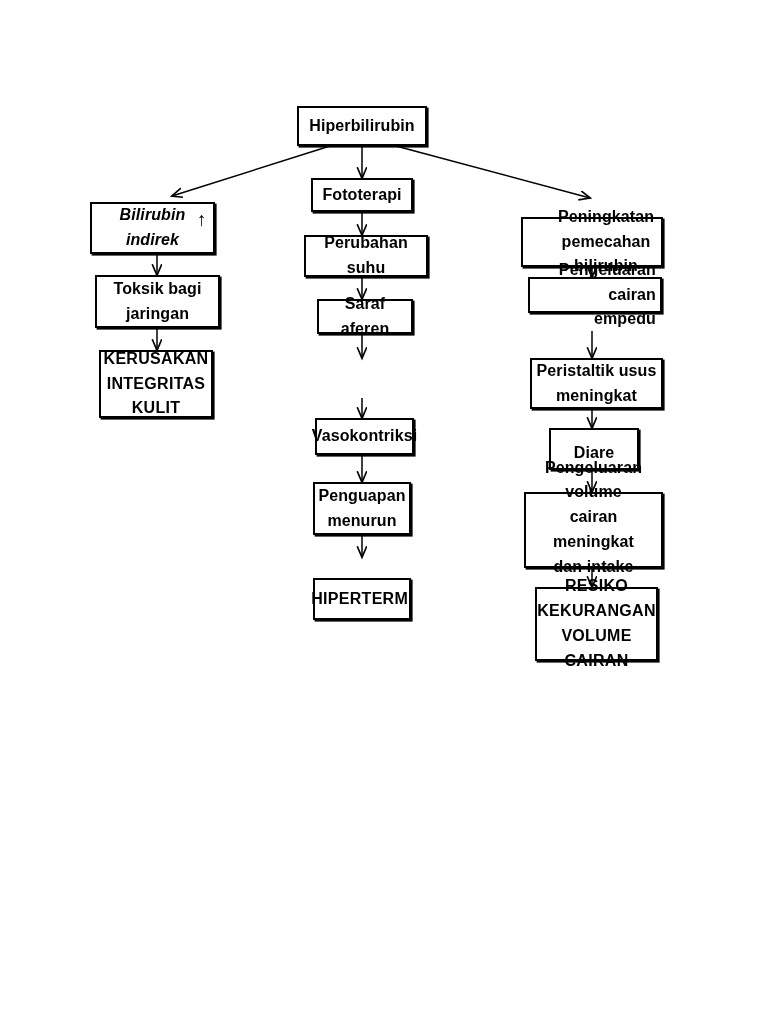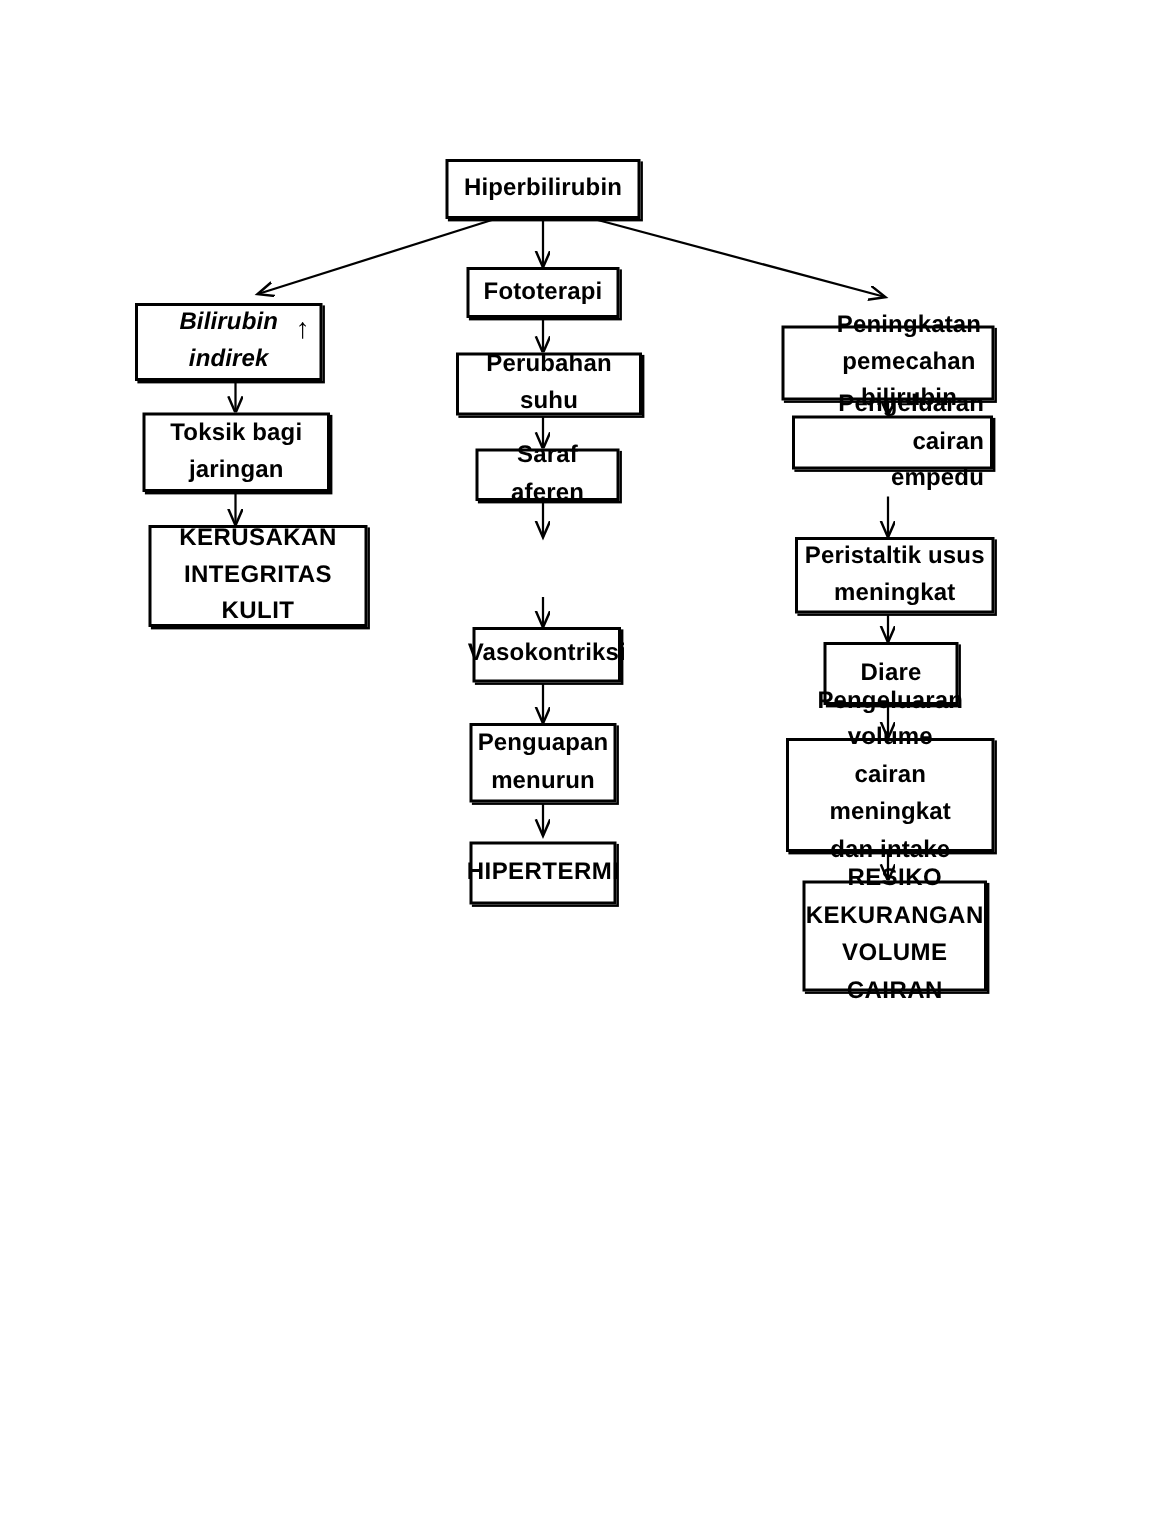--- a/index.html
+++ b/index.html
@@ -107,21 +107,21 @@
     <span class="txt">Bilirubin
 indirek</span>
   </div>
   <span class="up-arrow" style="left:197px; top:210px;">↑</span>
 
   <div class="node thick" style="left:95px; top:275px; width:125px; height:53px;">
     <span class="txt">Toksik bagi
 jaringan</span>
   </div>
 
-  <div class="node thick diagnosis" style="left:99px; top:350px; width:146px; height:68px;">
+  <div class="node thick diagnosis" style="left:99px; top:350px; width:114px; height:68px;">
     <span class="txt">KERUSAKAN
 INTEGRITAS
 KULIT</span>
   </div>
 
   <div class="node thick" style="left:311px; top:178px; width:102px; height:34px;">
     <span class="txt">Fototerapi</span>
   </div>
 
   <div class="node thick" style="left:304px; top:235px; width:124px; height:42px;">
@@ -135,40 +135,40 @@
 
   <div class="node thick" style="left:315px; top:418px; width:99px; height:37px;">
     <span class="txt">Vasokontriksi</span>
   </div>
 
   <div class="node thick" style="left:313px; top:482px; width:98px; height:53px;">
     <span class="txt">Penguapan
 menurun</span>
   </div>
 
-  <div class="node thick diagnosis" style="left:313px; top:561px; width:98px; height:42px;text-align:right;">
+  <div class="node thick diagnosis" style="left:313px; top:578px; width:98px; height:42px;text-align:right;">
     <span class="txt">HIPERTERMI</span>
   </div>
 
   <div class="node thick" style="left:521px; top:217px; width:142px; height:50px;padding-left:32px;">
     <span class="txt">Peningkatan
 pemecahan bilirubin</span>
   </div>
 
   <div class="node thick" style="left:528px; top:277px; width:134px; height:36px;text-align:right;">
     <span class="txt">Pengeluaran cairan
 empedu</span>
   </div>
 
   <div class="node thick" style="left:530px; top:358px; width:133px; height:51px;">
     <span class="txt">Peristaltik usus
 meningkat</span>
   </div>
 
-  <div class="node thick" style="left:549px; top:428px; width:90px; height:42px;">
+  <div class="node thick" style="left:549px; top:428px; width:90px; height:42px;align-items:flex-end;">
     <span class="txt">Diare</span>
   </div>
 
   <div class="node thick" style="left:524px; top:492px; width:139px; height:76px;">
     <span class="txt">Pengeluaran volume
 cairan meningkat
 dan intake menurun</span>
   </div>
 
   <div class="node thick diagnosis" style="left:535px; top:587px; width:123px; height:74px;">

